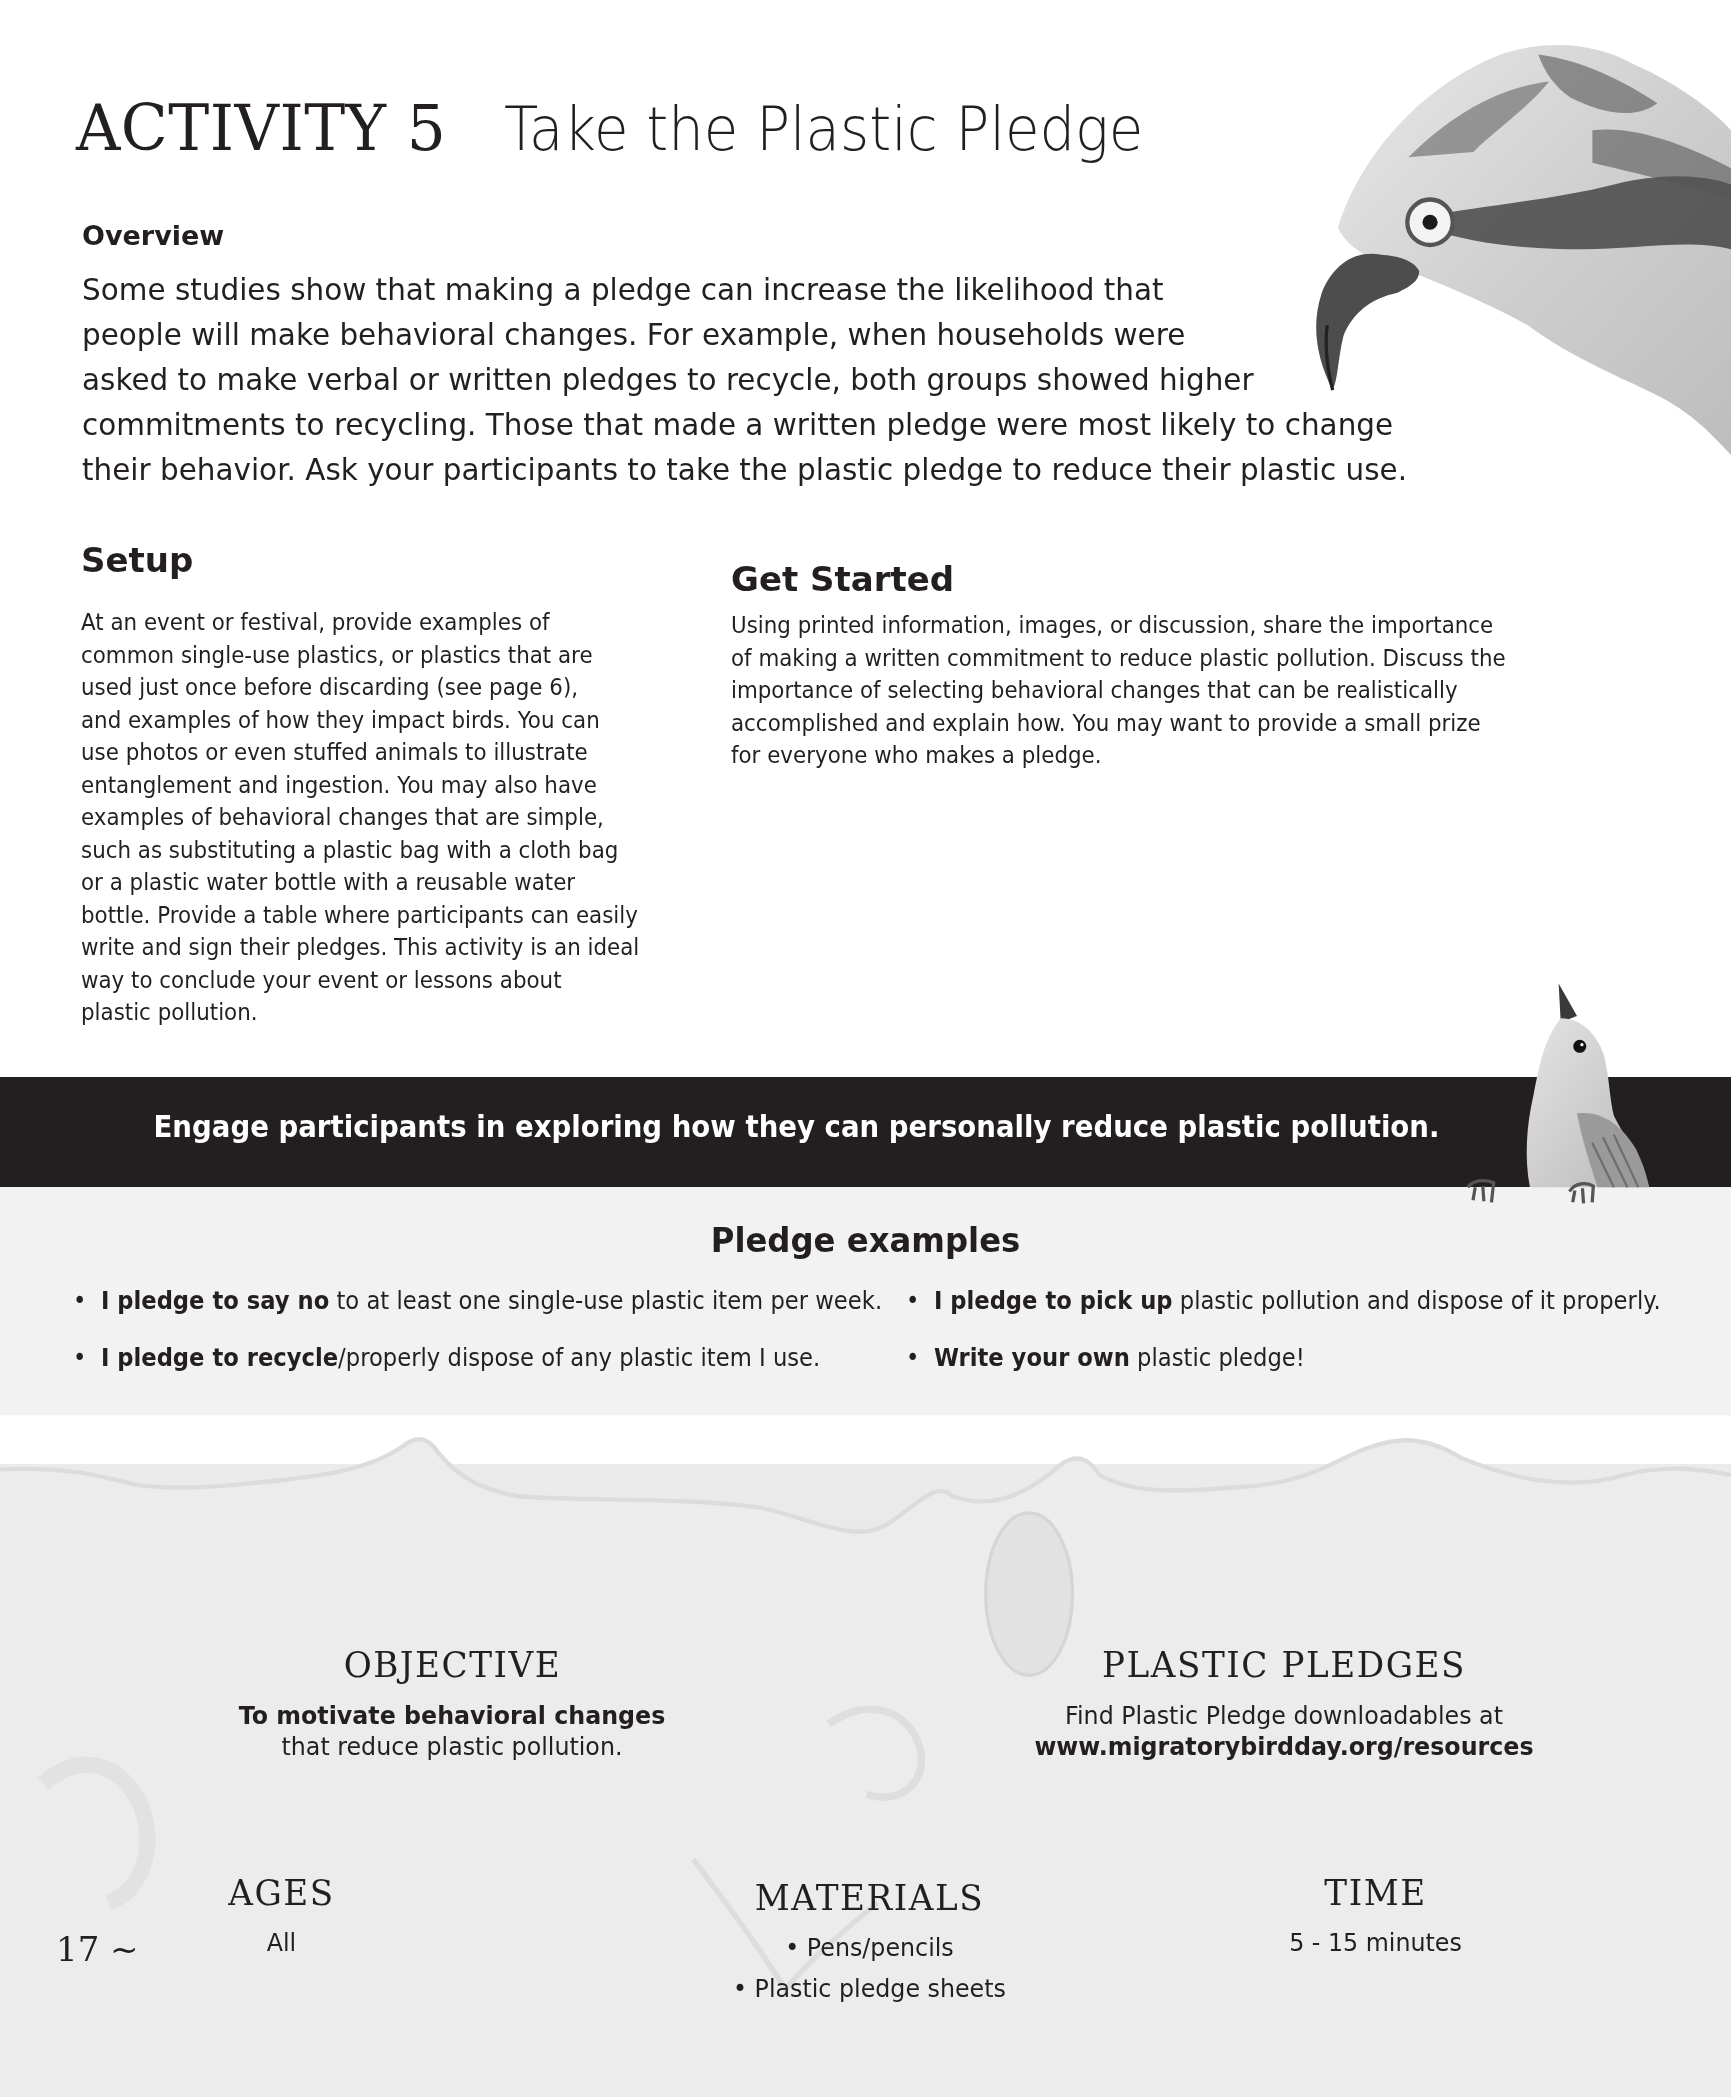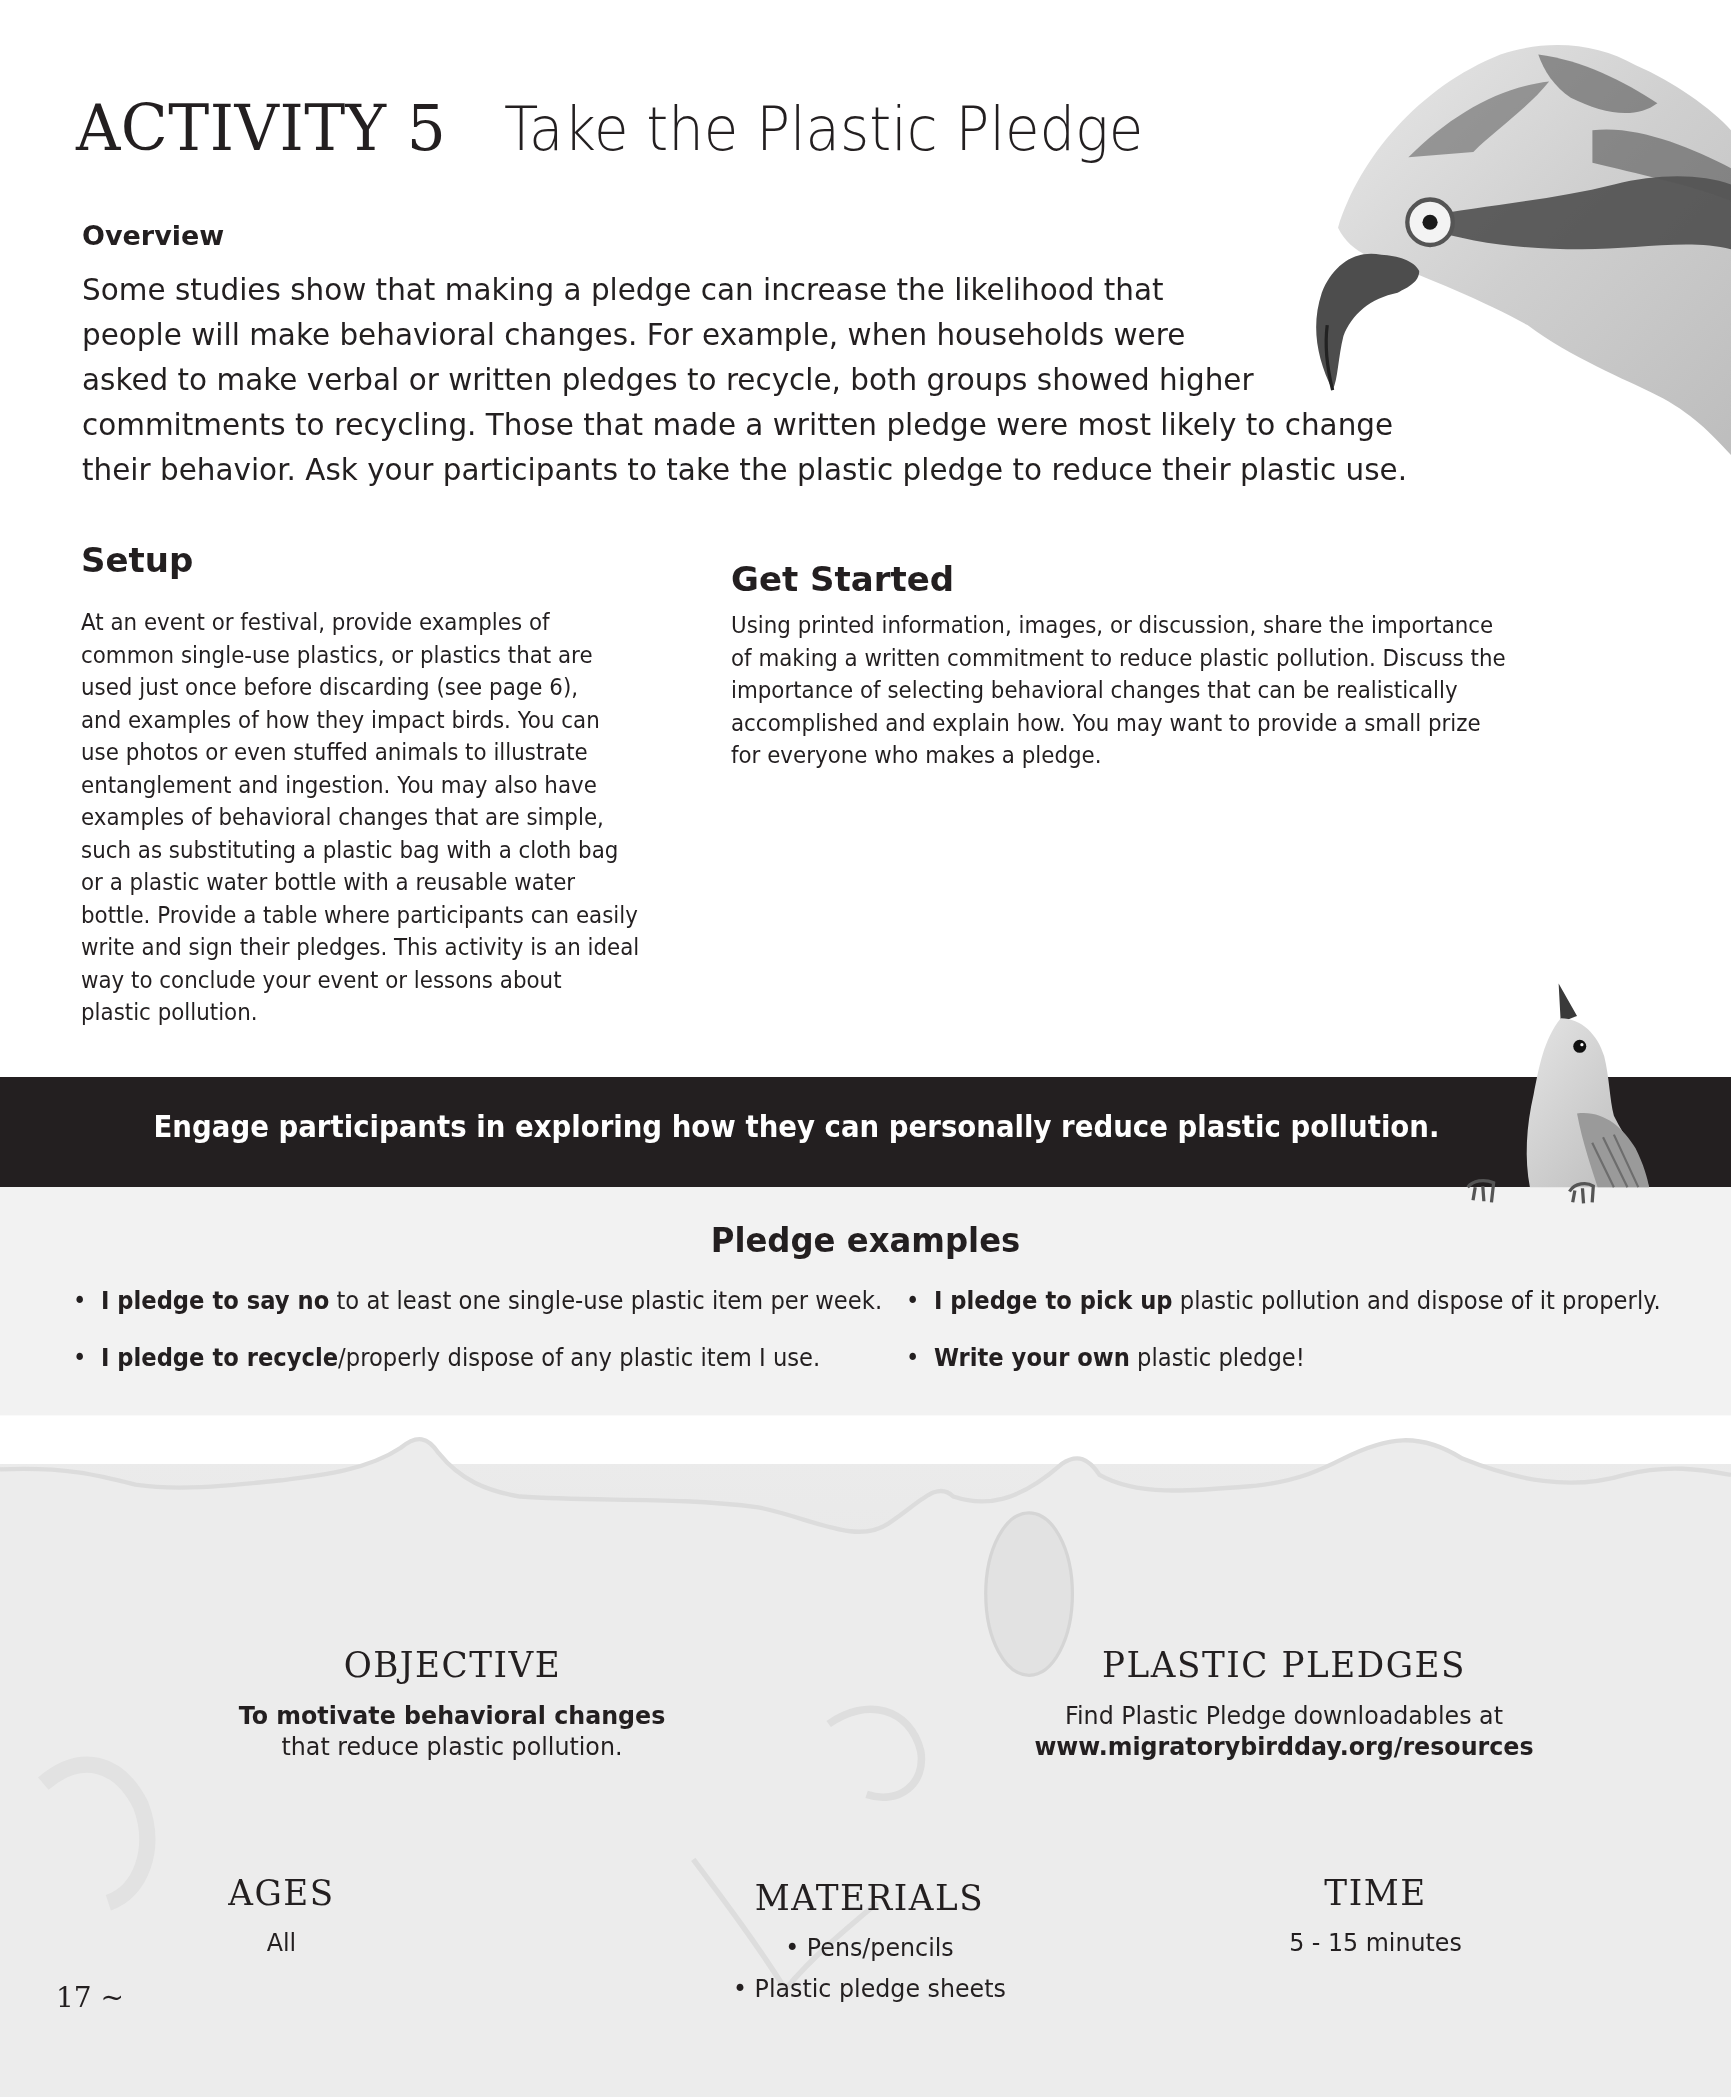--- a/index.html
+++ b/index.html
@@ -101,23 +101,23 @@
   .pp-text { left: 959px; width: 650px; top: 1700px; }
 
   .ages-head { left: 173px; width: 217px; top: 1875px; }
   .ages-text { left: 173px; width: 217px; top: 1927px; }
   .mat-head { left: 680px; width: 379px; top: 1880px; }
   .mat-text { left: 653px; width: 433px; top: 1927px; line-height: 41px; }
   .time-head { left: 1240px; width: 271px; top: 1875px; }
   .time-text { left: 1213px; width: 325px; top: 1927px; }
 
   .page-num {
-    left: 56px; top: 1984px;
+    left: 56px; top: 1932px;
     font-family: "DejaVu Serif", "Liberation Serif", serif;
-    font-size: 28px; line-height: 1;
+    font-size: 34px; line-height: 1;
   }
 
   
   .osprey { left: 1246px; top: 21.7px; width: 485px; height: 433px; }
   .warbler { left: 1435px; top: 964px; width: 296px; height: 260px; }
 </style>
 </head>
 <body>
 
 <div class="abs title-activity">ACTIVITY 5</div>

